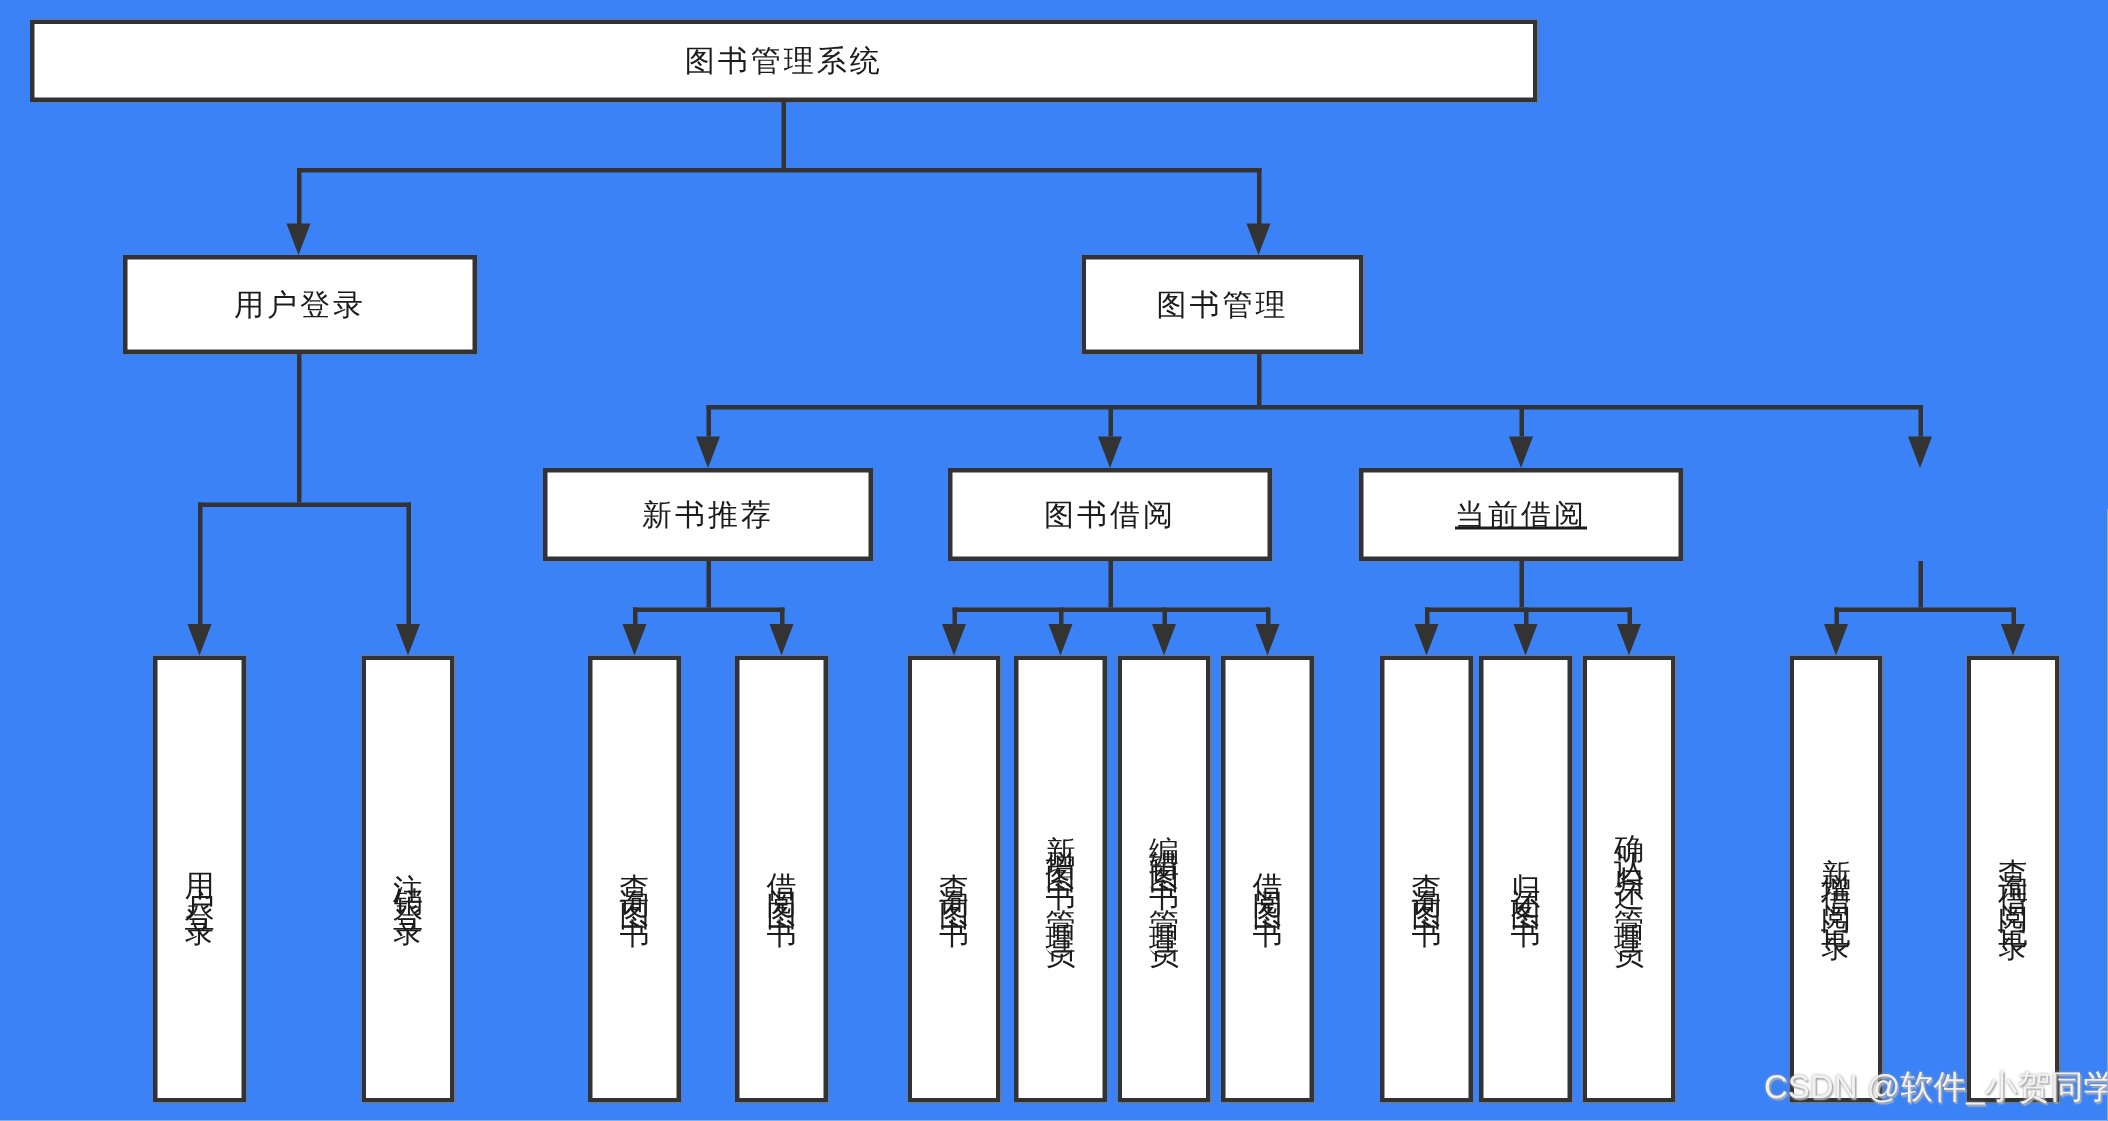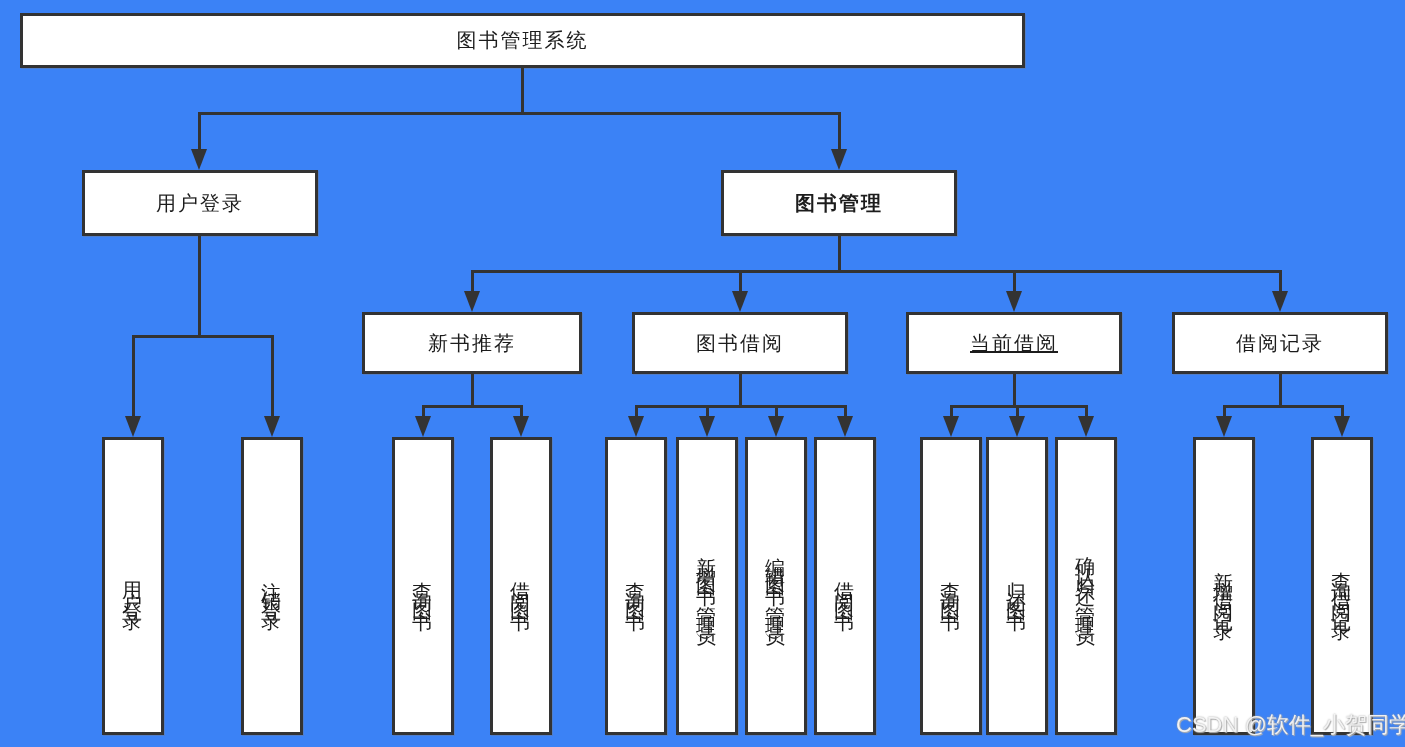--- a/index.html
+++ b/index.html
@@ -54,29 +54,28 @@
 </style>
 </head>
 <body>
 
 <div id="canvas">
 
   <div class="box" style="left:20px;top:13px;width:1005px;height:55px;">图书管理系统</div>
 
   <div class="box" style="left:82px;top:170px;width:236px;height:66px;">用户登录</div>
 
-  <div class="box" style="left:721px;top:170px;width:236px;height:66px;font-weight:bold;">图书管理</div>
+  <div class="box" style="left:721px;top:170px;width:188px;height:66px;">图书管理</div>
 
   <div class="box" style="left:632px;top:312px;width:216px;height:62px;">图书借阅</div>
 
   <div class="box" style="left:362px;top:312px;width:220px;height:62px;">新书推荐</div>
 
   <div class="box" style="left:906px;top:312px;width:216px;height:62px;text-decoration:underline;">当前借阅</div>
 
-  <div class="box" style="left:1172px;top:312px;width:216px;height:62px;">借阅记录</div>
 
   <div class="leaf" style="left:102px;top:437px;width:62px;height:298px;">
     <span class="vtext">用户登录</span>
   </div>
 
   <div class="leaf" style="left:241px;top:437px;width:62px;height:298px;">
     <span class="vtext">注销登录</span>
   </div>
 
   <div class="leaf" style="left:392px;top:437px;width:62px;height:298px;">

